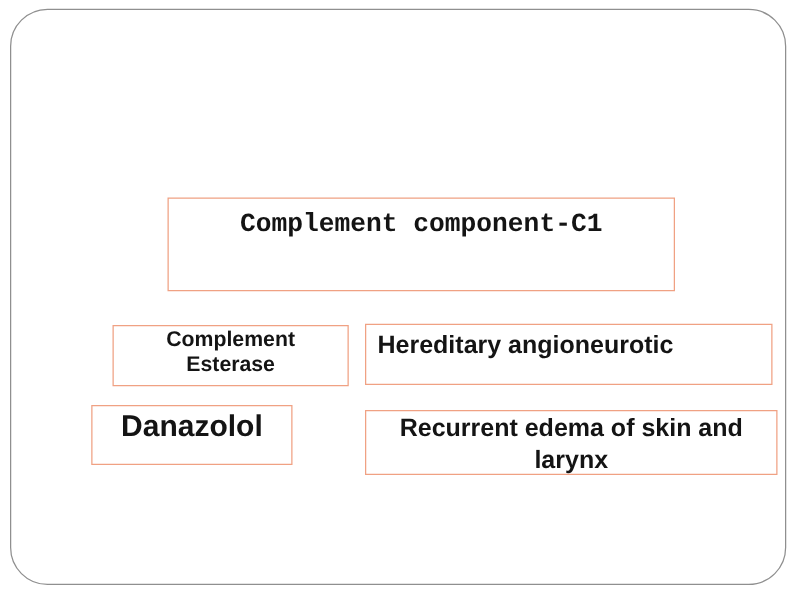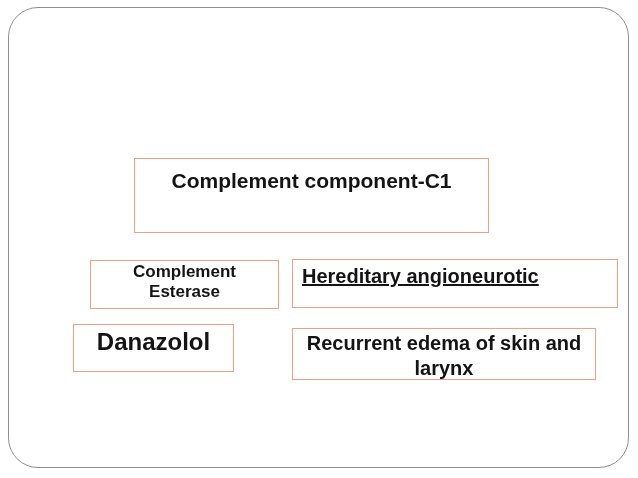--- a/index.html
+++ b/index.html
@@ -30,26 +30,27 @@
     position: absolute;
     border: 1.5px solid #f0a183;
     background: #ffffff;
     box-sizing: border-box;
     overflow: visible;
     font-weight: bold;
   }
   .top-box {
     left: 134px;
     top: 158px;
-    width: 355px;
+    width: 406px;
     height: 75px;
     font-size: 21px;
     line-height: 31px;
     text-align: center;
     padding-top: 6px;
+    font-family: Liberation Mono, monospace;
   }
   .esterase-box {
     left: 90px;
     top: 260px;
     width: 189px;
     height: 49px;
     font-size: 17px;
     line-height: 20px;
     text-align: center;
     padding-top: 1px;
@@ -57,36 +58,36 @@
   .hereditary-box {
     left: 292px;
     top: 259px;
     width: 326px;
     height: 49px;
     font-size: 20px;
     line-height: 24px;
     text-align: left;
     padding-top: 4px;
   }
-  .hereditary-box .line-1 { padding-left: 9px; text-decoration: underline; }
+  .hereditary-box .line-1 { padding-left: 9px; }
   .hereditary-box .line-2 { padding-left: 27px; }
   .danazolol-box {
     left: 73px;
     top: 324px;
     width: 161px;
     height: 48px;
     font-size: 24px;
     line-height: 28px;
     text-align: center;
     padding-top: 3px;
   }
   .recurrent-box {
     left: 292px;
     top: 328px;
-    width: 304px;
+    width: 330px;
     height: 52px;
     font-size: 20px;
     line-height: 25px;
     text-align: center;
     padding-top: 2px;
   }
   .text-line {
     display: block;
     white-space: nowrap;
   }

